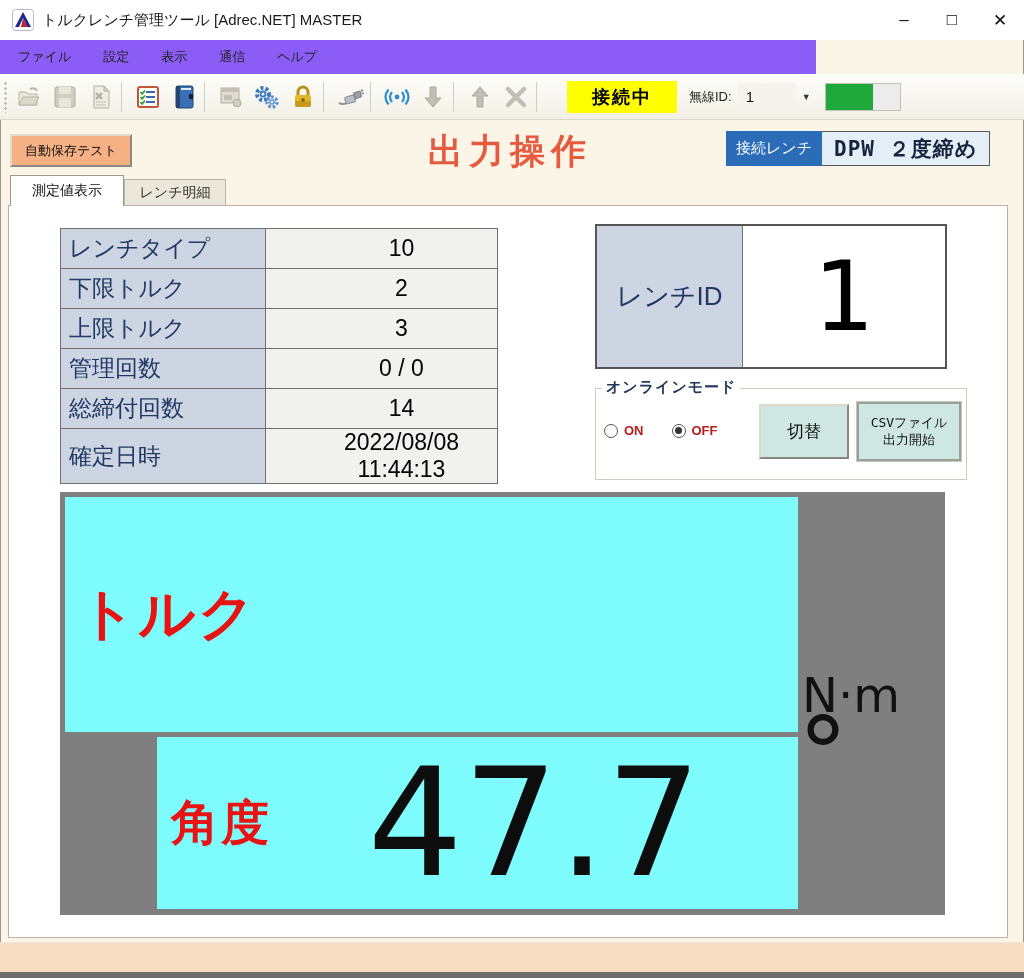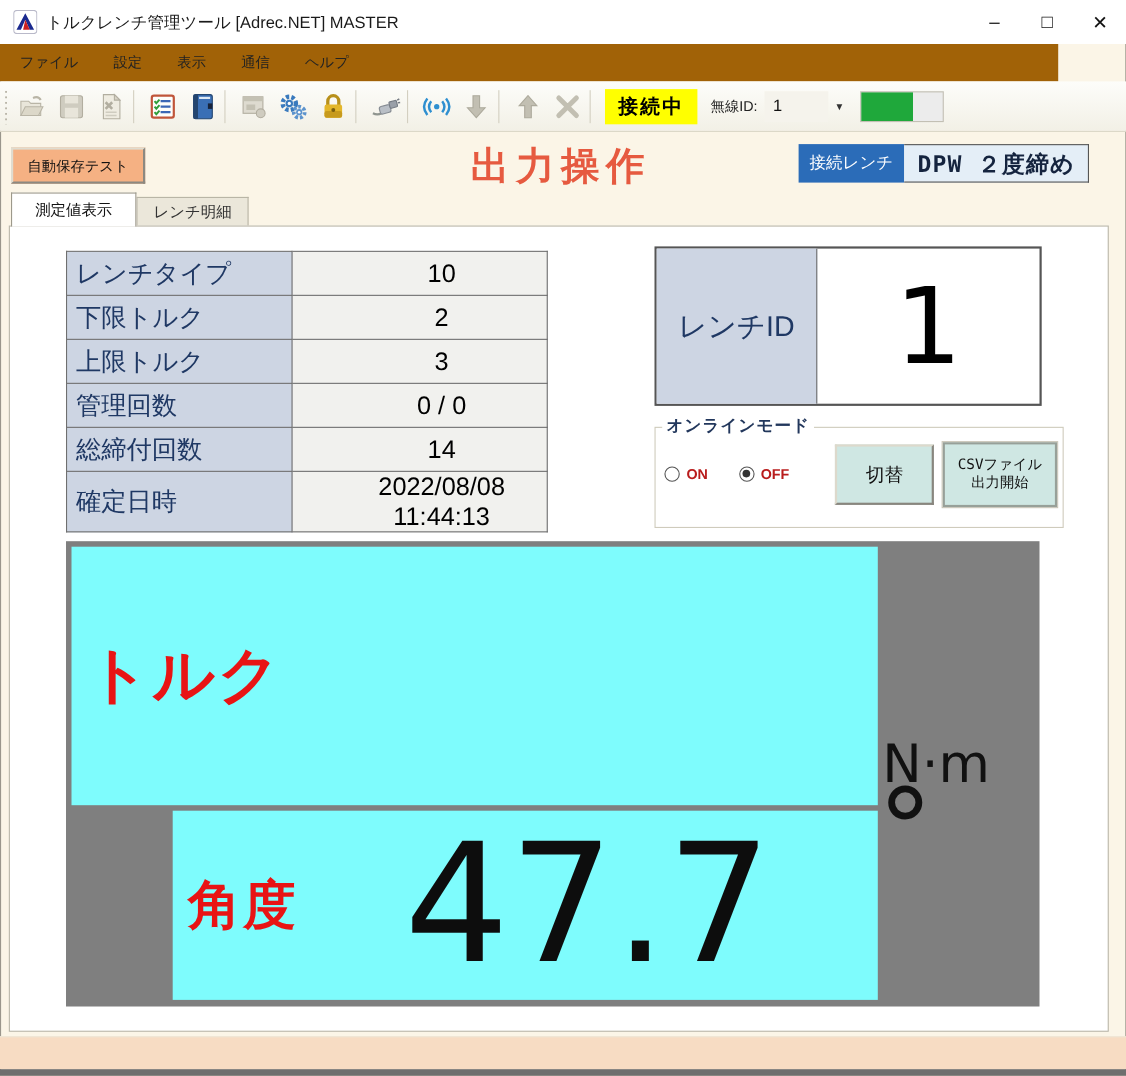--- a/index.html
+++ b/index.html
@@ -14,34 +14,34 @@
   .abs { position:absolute; }
 
   
   .titlebar { left:0; top:0; width:1024px; height:40px; background:#ffffff; display:flex; align-items:center; }
   .app-logo { width:22px; height:22px; margin-left:12px; }
   .title-text { margin-left:8px; font-size:15px; color:#1a1a1a; }
   .win-btns { margin-left:auto; display:flex; height:40px; }
   .win-btn { width:48px; height:40px; display:flex; align-items:center; justify-content:center; font-size:17px; color:#111; cursor:default; }
 
   
-  .menubar { left:0; top:40px; width:962px; height:34px; background:#a16207; display:flex; align-items:center; }
+  .menubar { left:0; top:40px; width:816px; height:34px; background:#8b5cf6; display:flex; align-items:center; }
   .menu-item { font-size:13px; color:#222; padding:6px 14px; margin-left:4px; }
 
   
   .toolbar { left:0; top:74px; width:1024px; height:46px;
     background:linear-gradient(#fdfdfa,#f2f0e6); border-bottom:1px solid #dcd8c8;
     display:flex; align-items:center; }
   .grip { width:5px; height:32px; margin-left:3px;
     background-image:radial-gradient(#b9b5a8 1px, transparent 1.2px);
     background-size:5px 5px; }
   .tb-icon { width:30px; height:30px; margin-left:6px; display:flex; align-items:center; justify-content:center; }
   .tb-sep { width:1px; height:30px; background:#d3cfc0; margin:0 5px; }
   .badge-connected { background:#ffff00; color:#000; font-weight:bold; font-size:18px;
-    padding:4px 12px; margin-left:8px; letter-spacing:2px; }
+    padding:4px 25px; margin-left:25px; letter-spacing:2px; }
   .wireless-label { font-size:13px; color:#222; margin-left:12px; }
   .combo { width:58px; height:28px; background:#f5f3ec; margin-left:6px; display:flex; align-items:center; padding-left:8px; font-size:15px; color:#111; }
   .combo-arrow { margin-left:6px; font-size:9px; color:#333; }
   .signal-box { width:76px; height:28px; border:1px solid #c3c0b4; background:#ececec; margin-left:14px; }
   .signal-fill { height:100%; background:#1fa83b; }
 
   
   .autosave-btn { left:10px; top:134px; width:122px; height:33px;
     background:#f5b183; border:2px outset #e0dccf; font-size:13px; color:#111;
     display:flex; align-items:center; justify-content:center; }

